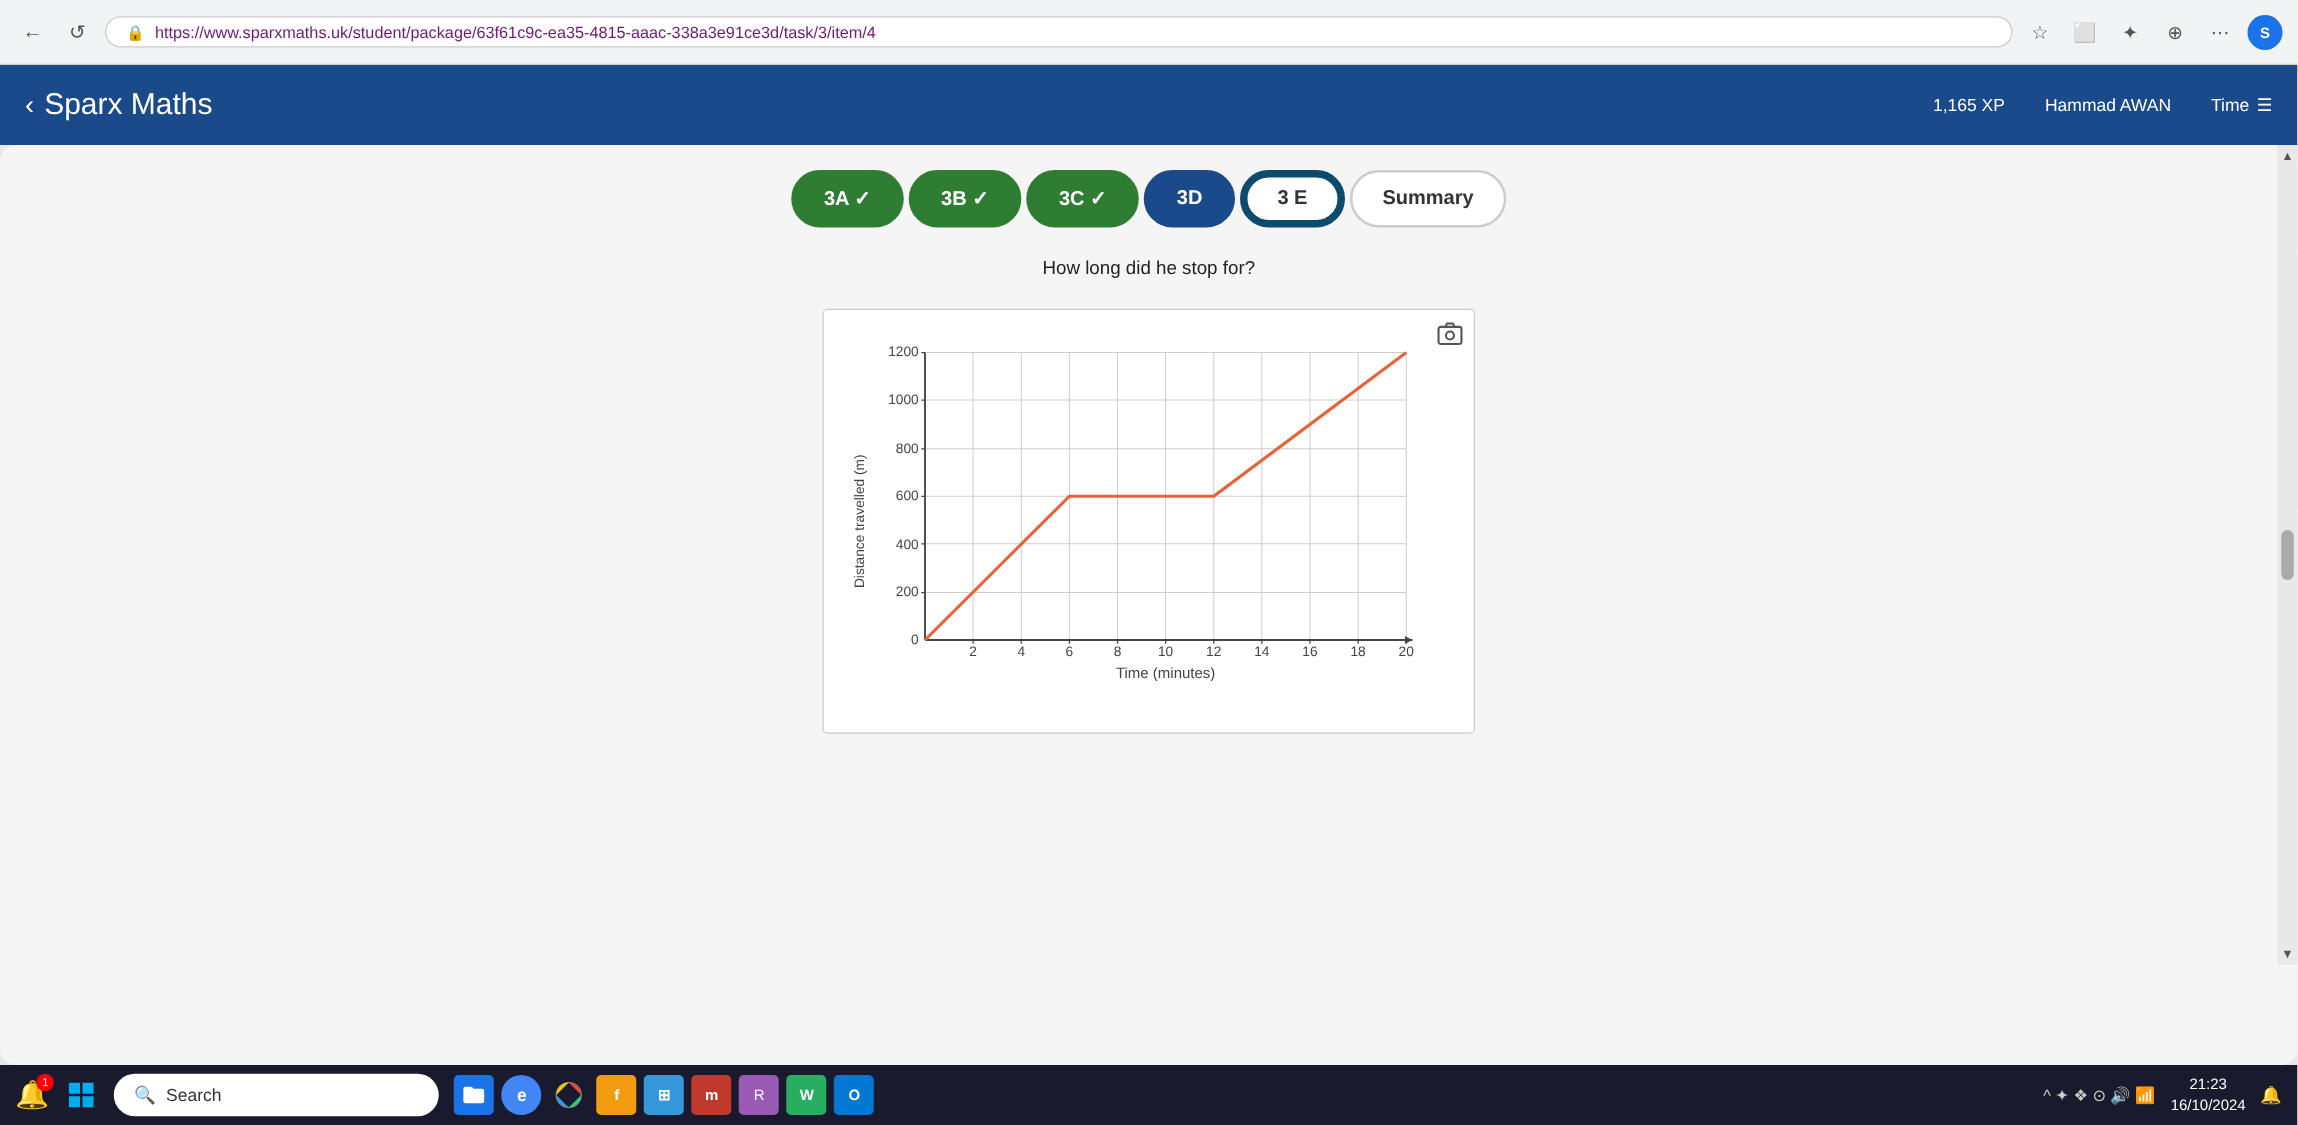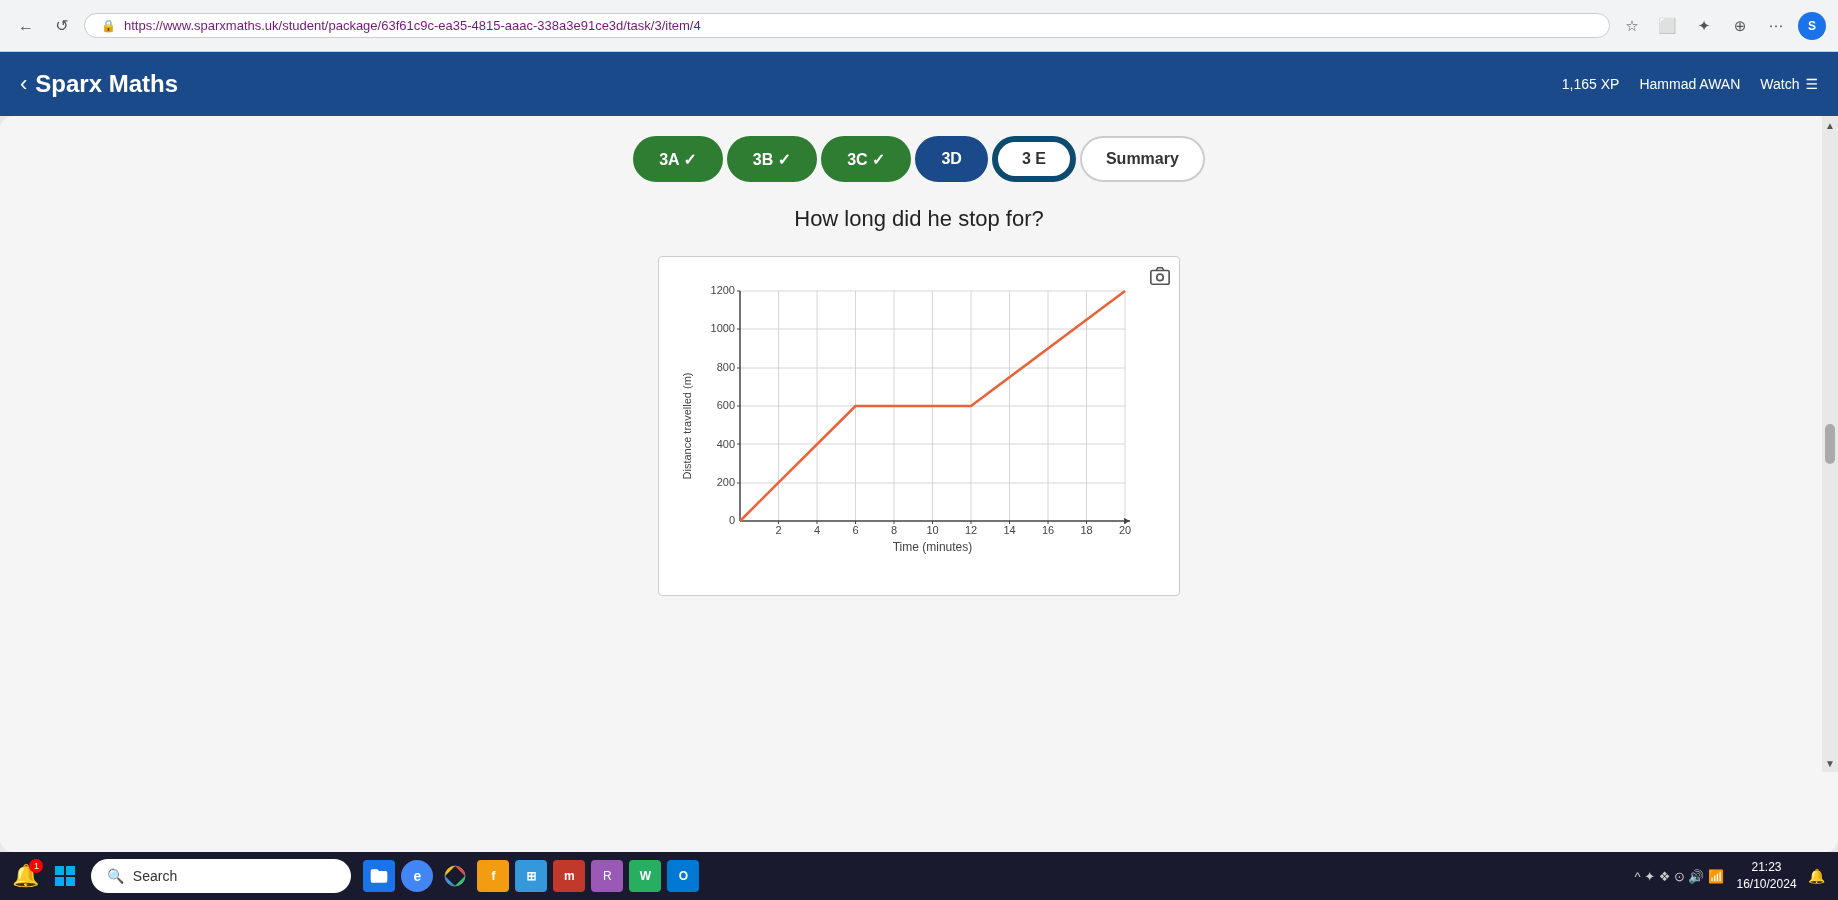--- a/index.html
+++ b/index.html
@@ -76,27 +76,27 @@
       color: white;
       font-size: 22px;
       background: none;
       border: none;
       cursor: pointer;
       margin-right: 8px;
     }
     .header-title {
       color: white;
       font-size: 24px;
-      font-weight: bold;
+      font-weight: normal;
       flex: 1;
     }
     .header-right {
       display: flex;
       align-items: center;
-      gap: 20px;
+      gap: 32px;
     }
     .header-xp {
       color: white;
       font-size: 14px;
     }
     .header-user {
       color: white;
       font-size: 14px;
     }
     .header-menu {
@@ -163,21 +163,21 @@
       text-align: center;
       font-size: 18px;
       color: #222;
       line-height: 1.6;
       margin-bottom: 20px;
       max-width: 900px;
     }
 
     .sub-question {
       text-align: center;
-      font-size: 22px;
+      font-size: 15px;
       color: #222;
       margin-bottom: 24px;
     }
 
     
     .graph-container {
       background: white;
       border: 1px solid #ccc;
       border-radius: 4px;
       padding: 24px 24px 24px 16px;
@@ -371,21 +371,21 @@
   </div>
 </div>
 
 <div class="app-header">
   <button class="header-back-btn">‹</button>
   <span class="header-title">Sparx Maths</span>
   <div class="header-right">
     <span class="header-xp">1,165 XP</span>
     <span class="header-user">Hammad AWAN</span>
     <button class="header-menu">
-      <span>Watch</span>
+      <span>Time</span>
       <span>☰</span>
     </button>
   </div>
 </div>
 
 <div class="main-content">
 
   <div class="tab-nav">
     <button class="tab-item tab-completed">3A ✓</button>
     <button class="tab-item tab-completed">3B ✓</button>

